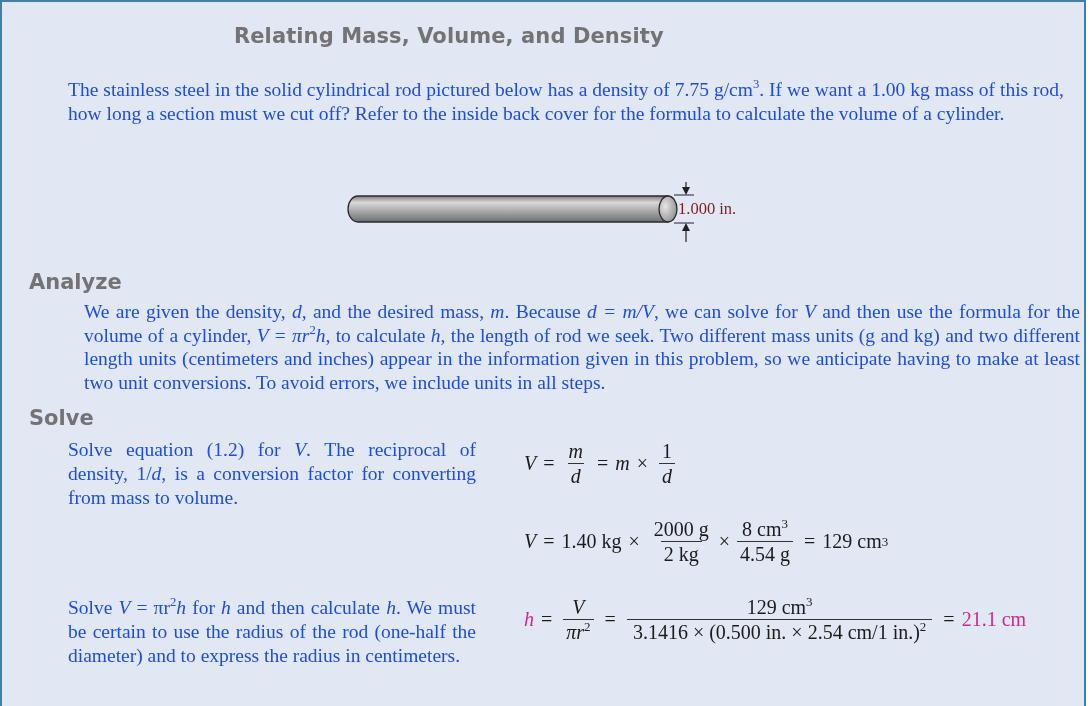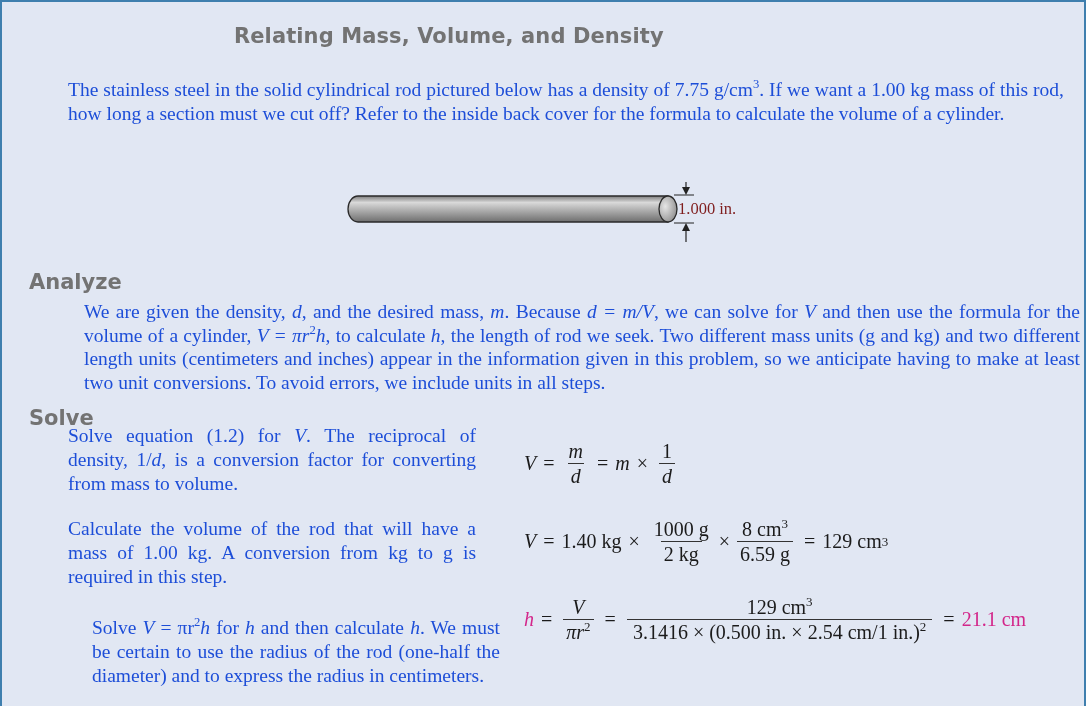--- a/index.html
+++ b/index.html
@@ -89,25 +89,24 @@
       <polygon points="340,49 348,49 344,41" fill="#222"></polygon>
     </svg>
   </div>
   <div class="dim-label">1.000 in.</div>
 
   <div class="heading sans" style="top:268px;">Analyze</div>
   <div class="analyze-text serif"><span>We are given the density, </span><i>d</i><span>, and the desired mass, </span><i>m</i><span>. Because </span><i>d = m/V</i><span>, we can solve for </span><i>V</i><span> and then use the formula for the volume of a cylinder, </span><i>V = πr</i><sup>2</sup><i>h</i><span>, to calculate </span><i>h</i><span>, the length of rod we seek. Two different mass units (g and kg) and two different length units (centimeters and inches) appear in the information given in this problem, so we anticipate having to make at least two unit conversions. To avoid errors, we include units in all steps.</span></div>
 
   <div class="heading sans" style="top:404px;">Solve</div>
 
-  <div class="step-text serif" style="top:422px;"><span>Solve equation (1.2) for </span><i>V</i><span>. The reciprocal of density, 1/</span><i>d</i><span>, is a conversion factor for converting from mass to volume.</span></div>
+  <div class="step-text serif" style="top:436px;"><span>Solve equation (1.2) for </span><i>V</i><span>. The reciprocal of density, 1/</span><i>d</i><span>, is a conversion factor for converting from mass to volume.</span></div>
 
-  <div class="step-text serif" style="top:515px;">Calculate the volume of the rod that will have a mass of 1.00 kg. A conversion from kg to g is required in this step.</div>
 
-  <div class="step-text serif" style="top:614px;margin-left:24px;"><span>Solve </span><i>V</i><span> = πr</span><sup>2</sup><i>h</i><span> for </span><i>h</i><span> and then calculate </span><i>h</i><span>. We must be certain to use the radius of the rod (one-half the diameter) and to express the radius in centimeters.</span></div>
+  <div class="step-text serif" style="top:594px;"><span>Solve </span><i>V</i><span> = πr</span><sup>2</sup><i>h</i><span> for </span><i>h</i><span> and then calculate </span><i>h</i><span>. We must be certain to use the radius of the rod (one-half the diameter) and to express the radius in centimeters.</span></div>
 
   <div class="math" style="left:522px; top:438px;">
     <i>V</i>
     <span class="op">=</span>
     <span class="frac">
         <i class="num">m</i>
         <i class="den">d</i>
       </span>
     <span class="op">=</span>
     <i>m</i>
@@ -117,27 +116,27 @@
         <i class="den">d</i>
       </span>
   </div>
 
   <div class="math" style="left:522px; top:516px;">
     <i>V</i>
     <span class="op">=</span>
     <span>1.40 kg</span>
     <span class="op">×</span>
     <span class="frac">
-        <span class="num">1000 g</span>
+        <span class="num">2000 g</span>
         <span class="den">2 kg</span>
       </span>
     <span class="op" style="margin:0 3px;">×</span>
     <span class="frac">
         <span class="num"><span>8 cm</span><sup>3</sup></span>
-        <span class="den">6.59 g</span>
+        <span class="den">4.54 g</span>
       </span>
     <span class="op">=</span>
     <span>129 cm</span>
       <sup>3</sup>
   </div>
 
   <div class="math" style="left:522px; top:594px;">
     <i class="mag">h</i>
     <span class="op">=</span>
     <span class="frac">

